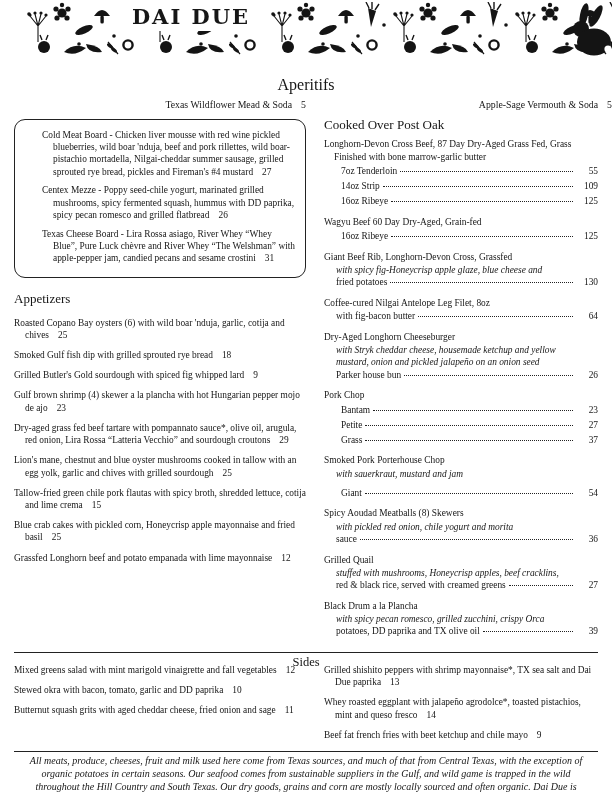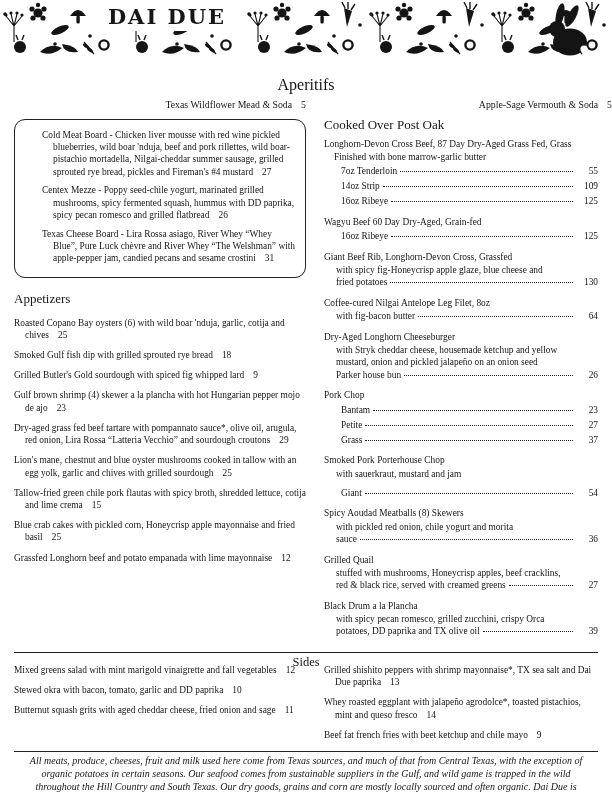--- a/index.html
+++ b/index.html
@@ -3,21 +3,21 @@
 <meta charset="utf-8">
 <style>
   html,body { margin:0; padding:0; }
   body {
     width:612px; height:792px; background:#ffffff; color:#161616;
     font-family:"Liberation Serif", serif; font-size:9.4px; line-height:1.3;
   }
   .page { position:relative; width:612px; height:792px; overflow:hidden; }
 
   
-  .banner { position:relative; height:58px; }
+  .banner { position:relative; height:58px;margin-left:24px; }
   .banner svg { display:block; }
   .brand-title {
     position:absolute; top:3px; left:94px; width:146px; height:27px;
     background:#fff; text-align:center;
     font-family:"DejaVu Serif", serif; font-weight:700;
     font-size:21px; letter-spacing:2px; line-height:27px;
   }
 
   .aperitifs-head { text-align:center; font-size:16px; margin-top:17px; }
   .drinks-row { display:flex; margin-top:3px; }
@@ -39,21 +39,21 @@
   .appetizers-head { margin:13px 0 9px 0; }
   .postoak-head { margin:0 0 5px 0; }
 
   .m-item { padding-left:11px; text-indent:-11px; margin:0 0 8px 0; }
 
   
   .po-item { margin-bottom:8.5px; }
   .po-name { margin:0; padding-left:10px; text-indent:-10px; }
   .po-opts { margin:2px 0 0 17px; }
   .po-desc { margin:1px 0 0 12px; }
-  .po-line { margin:0; }
+  .po-line { margin:0;font-style:italic; }
   .po-row { display:flex; align-items:baseline; margin:2.5px 0; }
   .po-desc .po-row { margin:0; }
   .dots { flex:1 1 auto; position:relative; }
   .dots::after {
     content:""; position:absolute; left:3px; right:5px; bottom:2px;
     border-bottom:1.6px dotted #222;
   }
   .price { flex:0 0 auto; min-width:20px; text-align:right; }
   .gap-top { margin-top:7px; }
 

